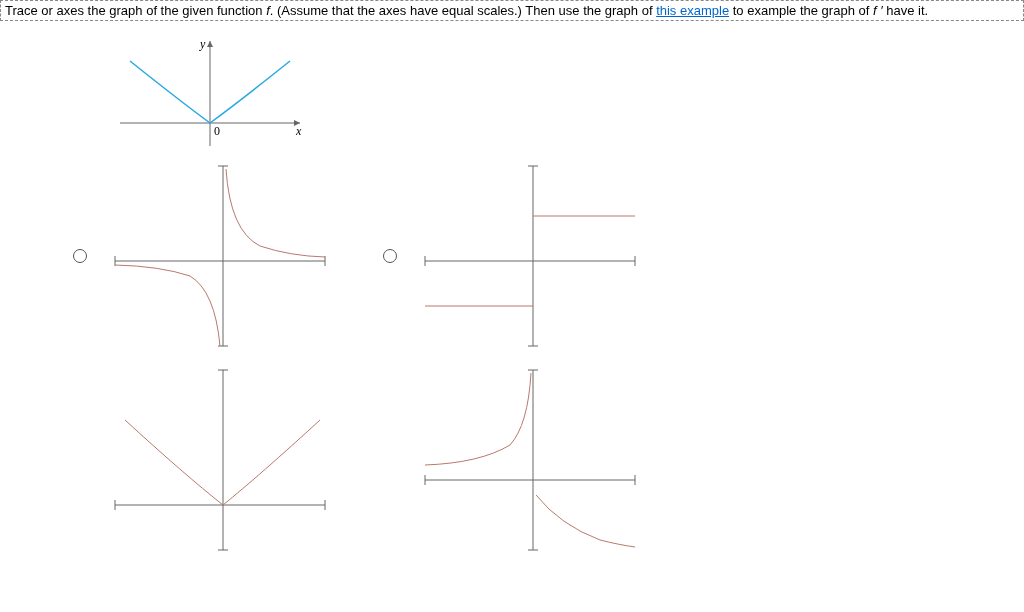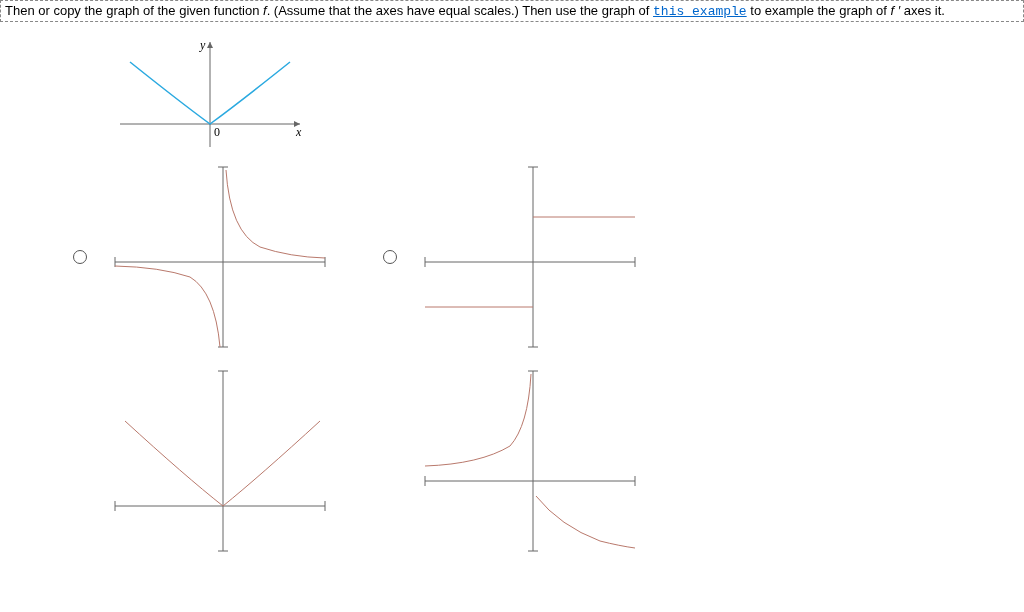--- a/index.html
+++ b/index.html
@@ -15,21 +15,20 @@
   .prompt-box {
     border: 1px dashed #888;
     padding: 2px 4px;
     margin: 0;
     font-size: 13px;
   }
   .prompt-box a {
     color: #0066cc;
     text-decoration: underline;
     cursor: pointer;
-    font-family: Liberation Mono, monospace;
   }
   .italic-f { font-style: italic; }
   .main-area {
     padding: 10px 0 0 60px;
   }
   .given-graph {
     margin-left: 50px;
     margin-bottom: 10px;
   }
   .choices-row {
@@ -59,21 +58,21 @@
   .tick { stroke: #666; stroke-width: 1; }
   .curve-blue { stroke: #2aa9e0; stroke-width: 1.5; fill: none; }
   .curve-red { stroke: #b9796c; stroke-width: 1; fill: none; }
   .lbl { font-family: serif; font-style: italic; font-size: 12px; fill: #000; }
   .lbl-plain { font-family: serif; font-size: 12px; fill: #000; }
 </style>
 </head>
 <body>
 
 <div class="prompt-box">
-  <span>Then or copy the graph of the given function </span><span class="italic-f">f</span><span>. (Assume that the axes have equal scales.) Then use the graph of </span><a>this example</a><span> to example the graph of </span><span class="italic-f">f ′</span><span> axes it.</span>
+  <span>Trace or axes the graph of the given function </span><span class="italic-f">f</span><span>. (Assume that the axes have equal scales.) Then use the graph of </span><a>this example</a><span> to example the graph of </span><span class="italic-f">f ′</span><span> have it.</span>
 </div>
 
 <div class="main-area">
 
   <div class="given-graph">
     <svg width="200" height="120" viewBox="0 0 200 120">
 
       <line class="axis" x1="10" y1="92" x2="190" y2="92"></line>
       <polygon points="190,92 184,89 184,95" fill="#666"></polygon>
       <line class="axis" x1="100" y1="10" x2="100" y2="115"></line>

